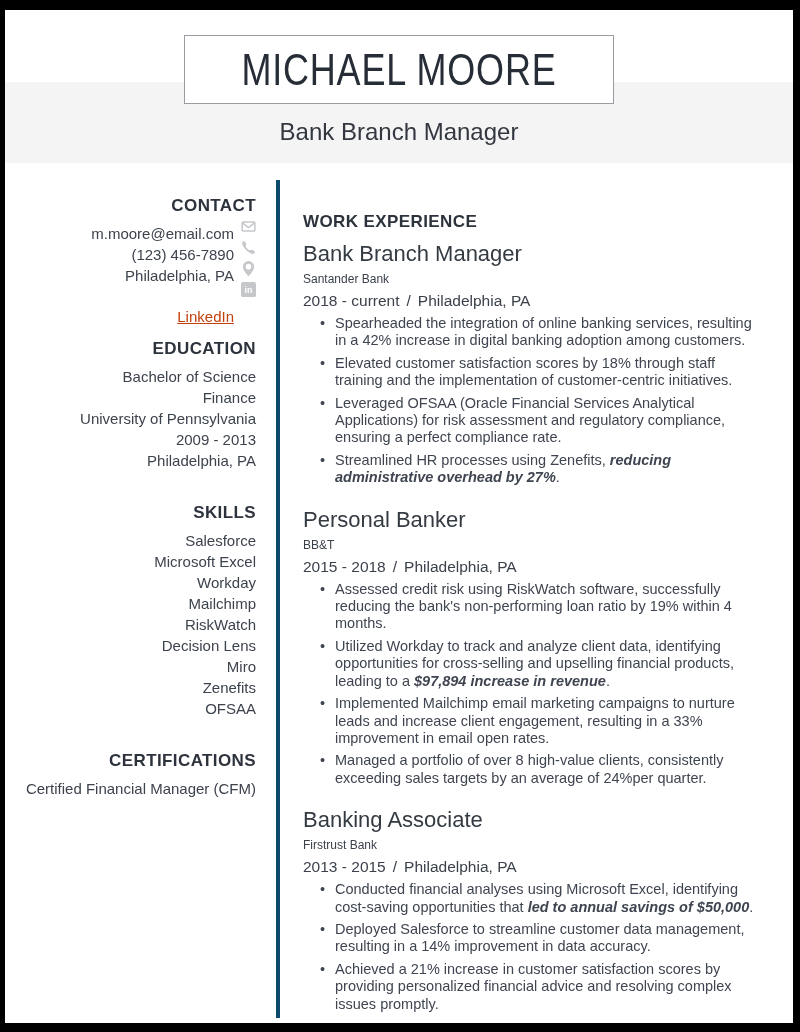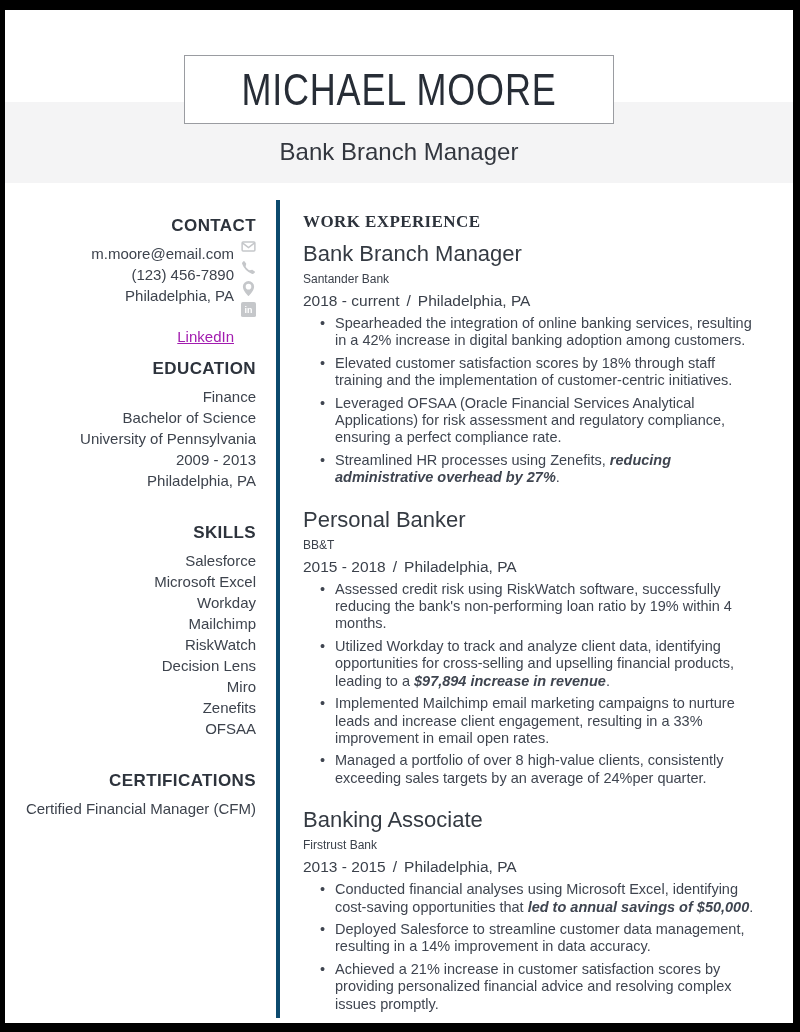--- a/index.html
+++ b/index.html
@@ -7,21 +7,21 @@
   body { width: 800px; height: 1032px; font-family: "Liberation Sans", sans-serif; }
 
   .page {
     width: 800px; height: 1032px;
     border-style: solid; border-color: #000000;
     border-width: 10px 7px 9px 5px;
     background: #ffffff; overflow: hidden; position: relative;
   }
 
   
-  .header { position: relative; height: 153px; margin-top: 20px; }
+  .header { position: relative; height: 153px; }
   .band-gray { position: absolute; left: 0; right: 0; top: 72px; height: 81px; background: #f4f4f5; }
   .name-box {
     position: absolute; top: 25px; left: 50%; transform: translateX(-50%);
     width: 430px; height: 69px; background: #ffffff;
     border: 1px solid #9a9ca1; display: flex; align-items: center; justify-content: center;
   }
   .name {
     font-size: 45px; font-weight: 400; color: #272d36; letter-spacing: 1px;
     transform: scaleX(0.8); white-space: nowrap;
   }
@@ -44,27 +44,27 @@
   .side-section { margin-top: 32px; }
   .side-section:first-child { margin-top: 16px; }
   .side-list { margin-top: 7px; }
 
   .contact-row {
     display: flex; justify-content: flex-end; align-items: center;
     height: 21px; font-size: 15px;
   }
   .contact-row .icon { width: 15px; height: 30px; margin-left: 7px; display: inline-flex; }
   .contact-row .icon svg { width: 15px; height: 15px; }
-  a.link { color: #a21caf; text-decoration: underline; margin-top: 39px; }
+  a.link { color: #c2410c; text-decoration: underline; margin-top: 39px; }
 
   .side-line { font-size: 15px; line-height: 21px; }
 
   
   .main { flex: 1; padding: 0 32px 0 23px; color: #3f4550; }
-  .main h2 { margin-top: 12px; font-family: Liberation Serif, serif; }
+  .main h2 { margin-top: 32px; }
   .job { margin-top: 20px; }
   .job:first-of-type { margin-top: 9px; }
   .job h3 { font-size: 22px; font-weight: 400; color: #343a42; line-height: 25px; }
   .company { font-size: 12px; line-height: 18px; margin-top: 4px; color: #3b414b; }
   .dateline { font-size: 15.5px; line-height: 19px; margin-top: 3px; color: #3b414b; }
   .dateline .slash { margin: 0 7px; }
   .bullets { margin-top: 5px; }
   .bullet { display: flex; font-size: 14.5px; line-height: 17.4px; margin-bottom: 5px; }
   .bullet .dot { margin-left: 17px; width: 15px; flex: 0 0 15px; }
   .bullet .btext { flex: 1; }
@@ -122,22 +122,22 @@
                   <text x="8" y="12" text-anchor="middle" font-family="Liberation Sans, sans-serif" font-size="9.5" font-weight="bold" fill="#ffffff">in</text>
                 </svg>
               </span>
             </div>
           </div>
       </section>
 
       <section class="side-section">
         <h2>EDUCATION</h2>
         <div class="side-list" id="education-list">
+            <div class="side-line">Bachelor of Science</div>
             <div class="side-line">Finance</div>
-            <div class="side-line">Bachelor of Science</div>
             <div class="side-line">University of Pennsylvania</div>
             <div class="side-line">2009 - 2013</div>
             <div class="side-line">Philadelphia, PA</div>
           </div>
       </section>
 
       <section class="side-section">
         <h2>SKILLS</h2>
         <div class="side-list" id="skills-list">
             <div class="side-line">Salesforce</div>

